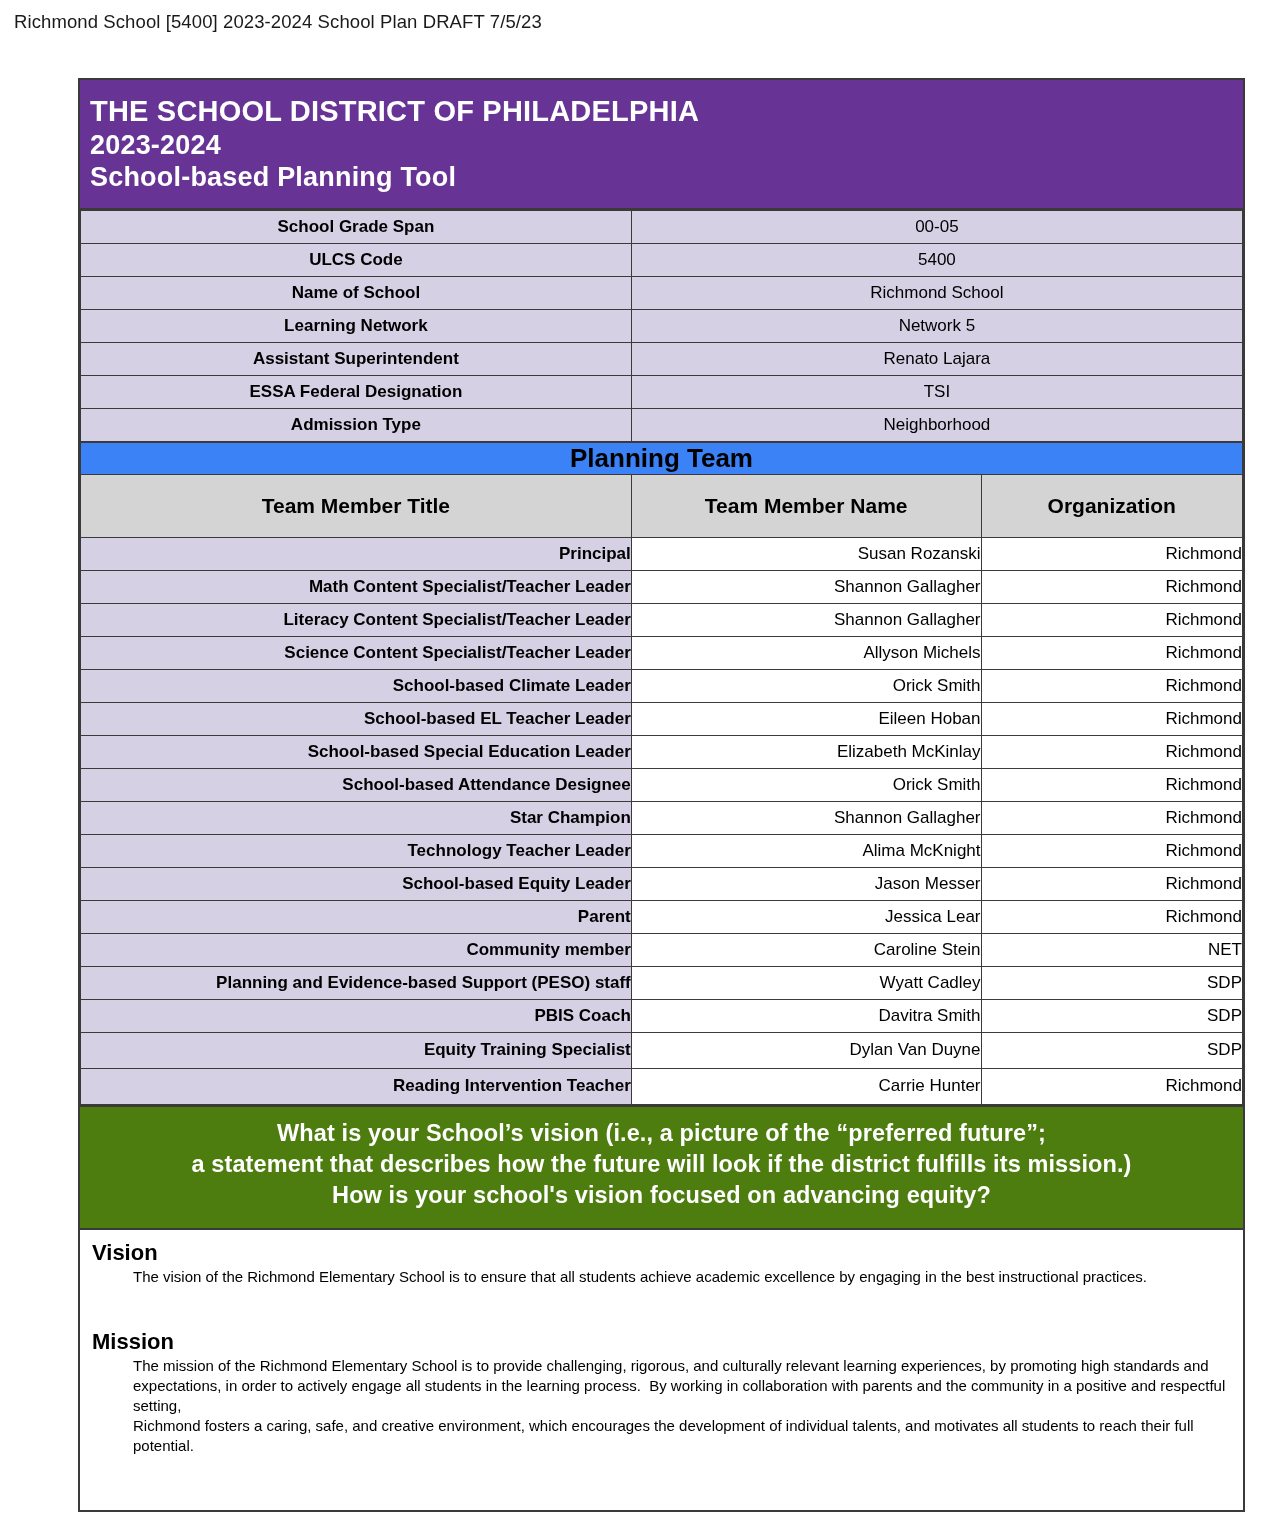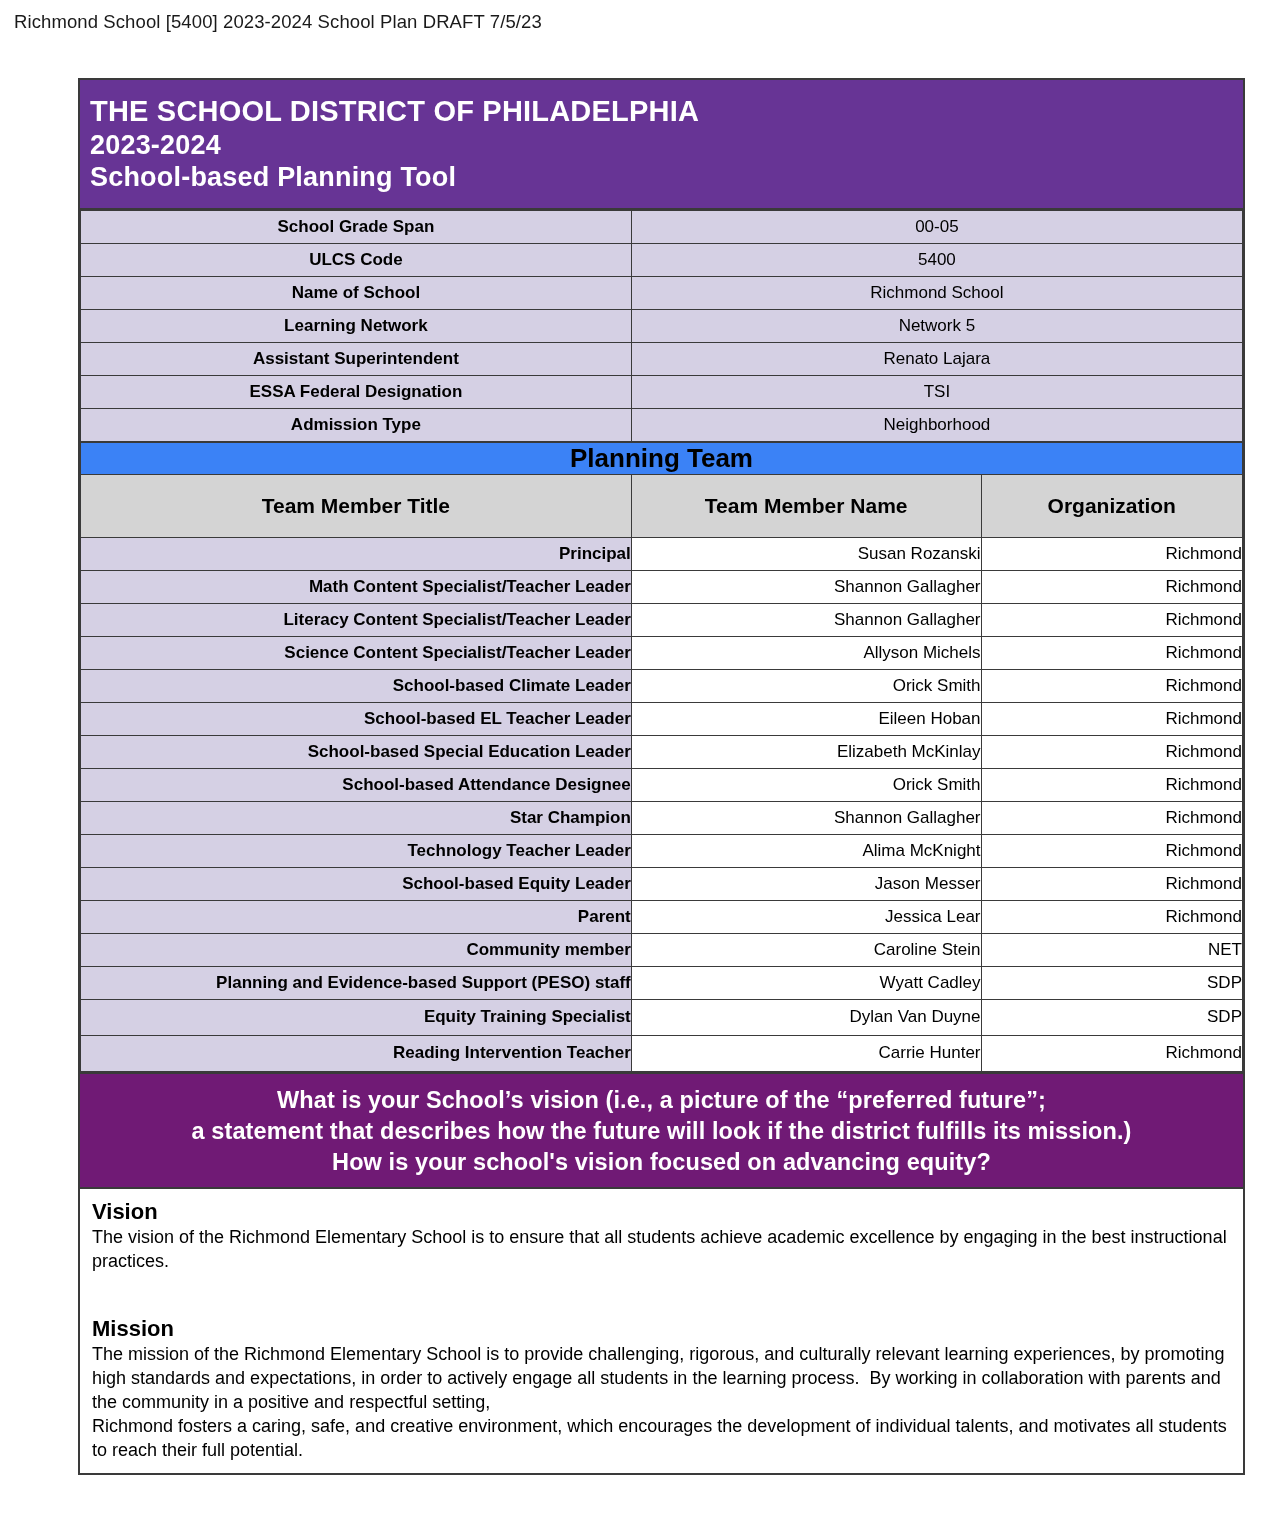--- a/index.html
+++ b/index.html
@@ -108,24 +108,24 @@
     background: #ffffff;
   }
   .member-row td.title-cell {
     background: #d5d0e4;
     font-weight: bold;
   }
   .member-row.tall td { height: 35px; }
 
   
   .question-banner {
-    background: #701a75;
+    background: #4d7c0f;
     color: #ffffff;
     text-align: center;
-    padding: 11px 8px 8px 8px;
+    padding: 11px 8px 16px 8px;
     border-top: 2px solid #3a3a3a;
     border-bottom: 2px solid #3a3a3a;
   }
   .question-banner .ln {
     font-weight: bold;
     font-size: 23.5px;
     line-height: 1.33;
     letter-spacing: 0.1px;
   }
 
@@ -135,23 +135,24 @@
     min-height: 280px;
     box-sizing: border-box;
     background: #ffffff;
   }
   .narrative .heading {
     font-size: 22px;
     font-weight: bold;
     line-height: 1.33;
   }
   .narrative .body {
-    font-size: 18px;
+    font-size: 15px;
     line-height: 1.33;
     white-space: pre-wrap;
+    margin-left: 41px;
   }
   .narrative .spacer { height: 40px; }
 </style>
 </head>
 <body>
 
 <div class="page">
 
   <div class="doc-header">Richmond School [5400] 2023-2024 School Plan DRAFT 7/5/23</div>
 
@@ -279,20 +280,25 @@
           <td>Richmond</td>
         </tr>
         <tr class="member-row">
           <td class="title-cell">Community member</td>
           <td>Caroline Stein</td>
           <td>NET</td>
         </tr>
         <tr class="member-row">
           <td class="title-cell">Planning and Evidence-based Support (PESO) staff</td>
           <td>Wyatt Cadley</td>
+          <td>SDP</td>
+        </tr>
+        <tr class="member-row">
+          <td class="title-cell">PBIS Coach</td>
+          <td>Davitra Smith</td>
           <td>SDP</td>
         </tr>
         <tr class="member-row tall">
           <td class="title-cell">Equity Training Specialist</td>
           <td>Dylan Van Duyne</td>
           <td>SDP</td>
         </tr>
         <tr class="member-row tall">
           <td class="title-cell">Reading Intervention Teacher</td>
           <td>Carrie Hunter</td>

